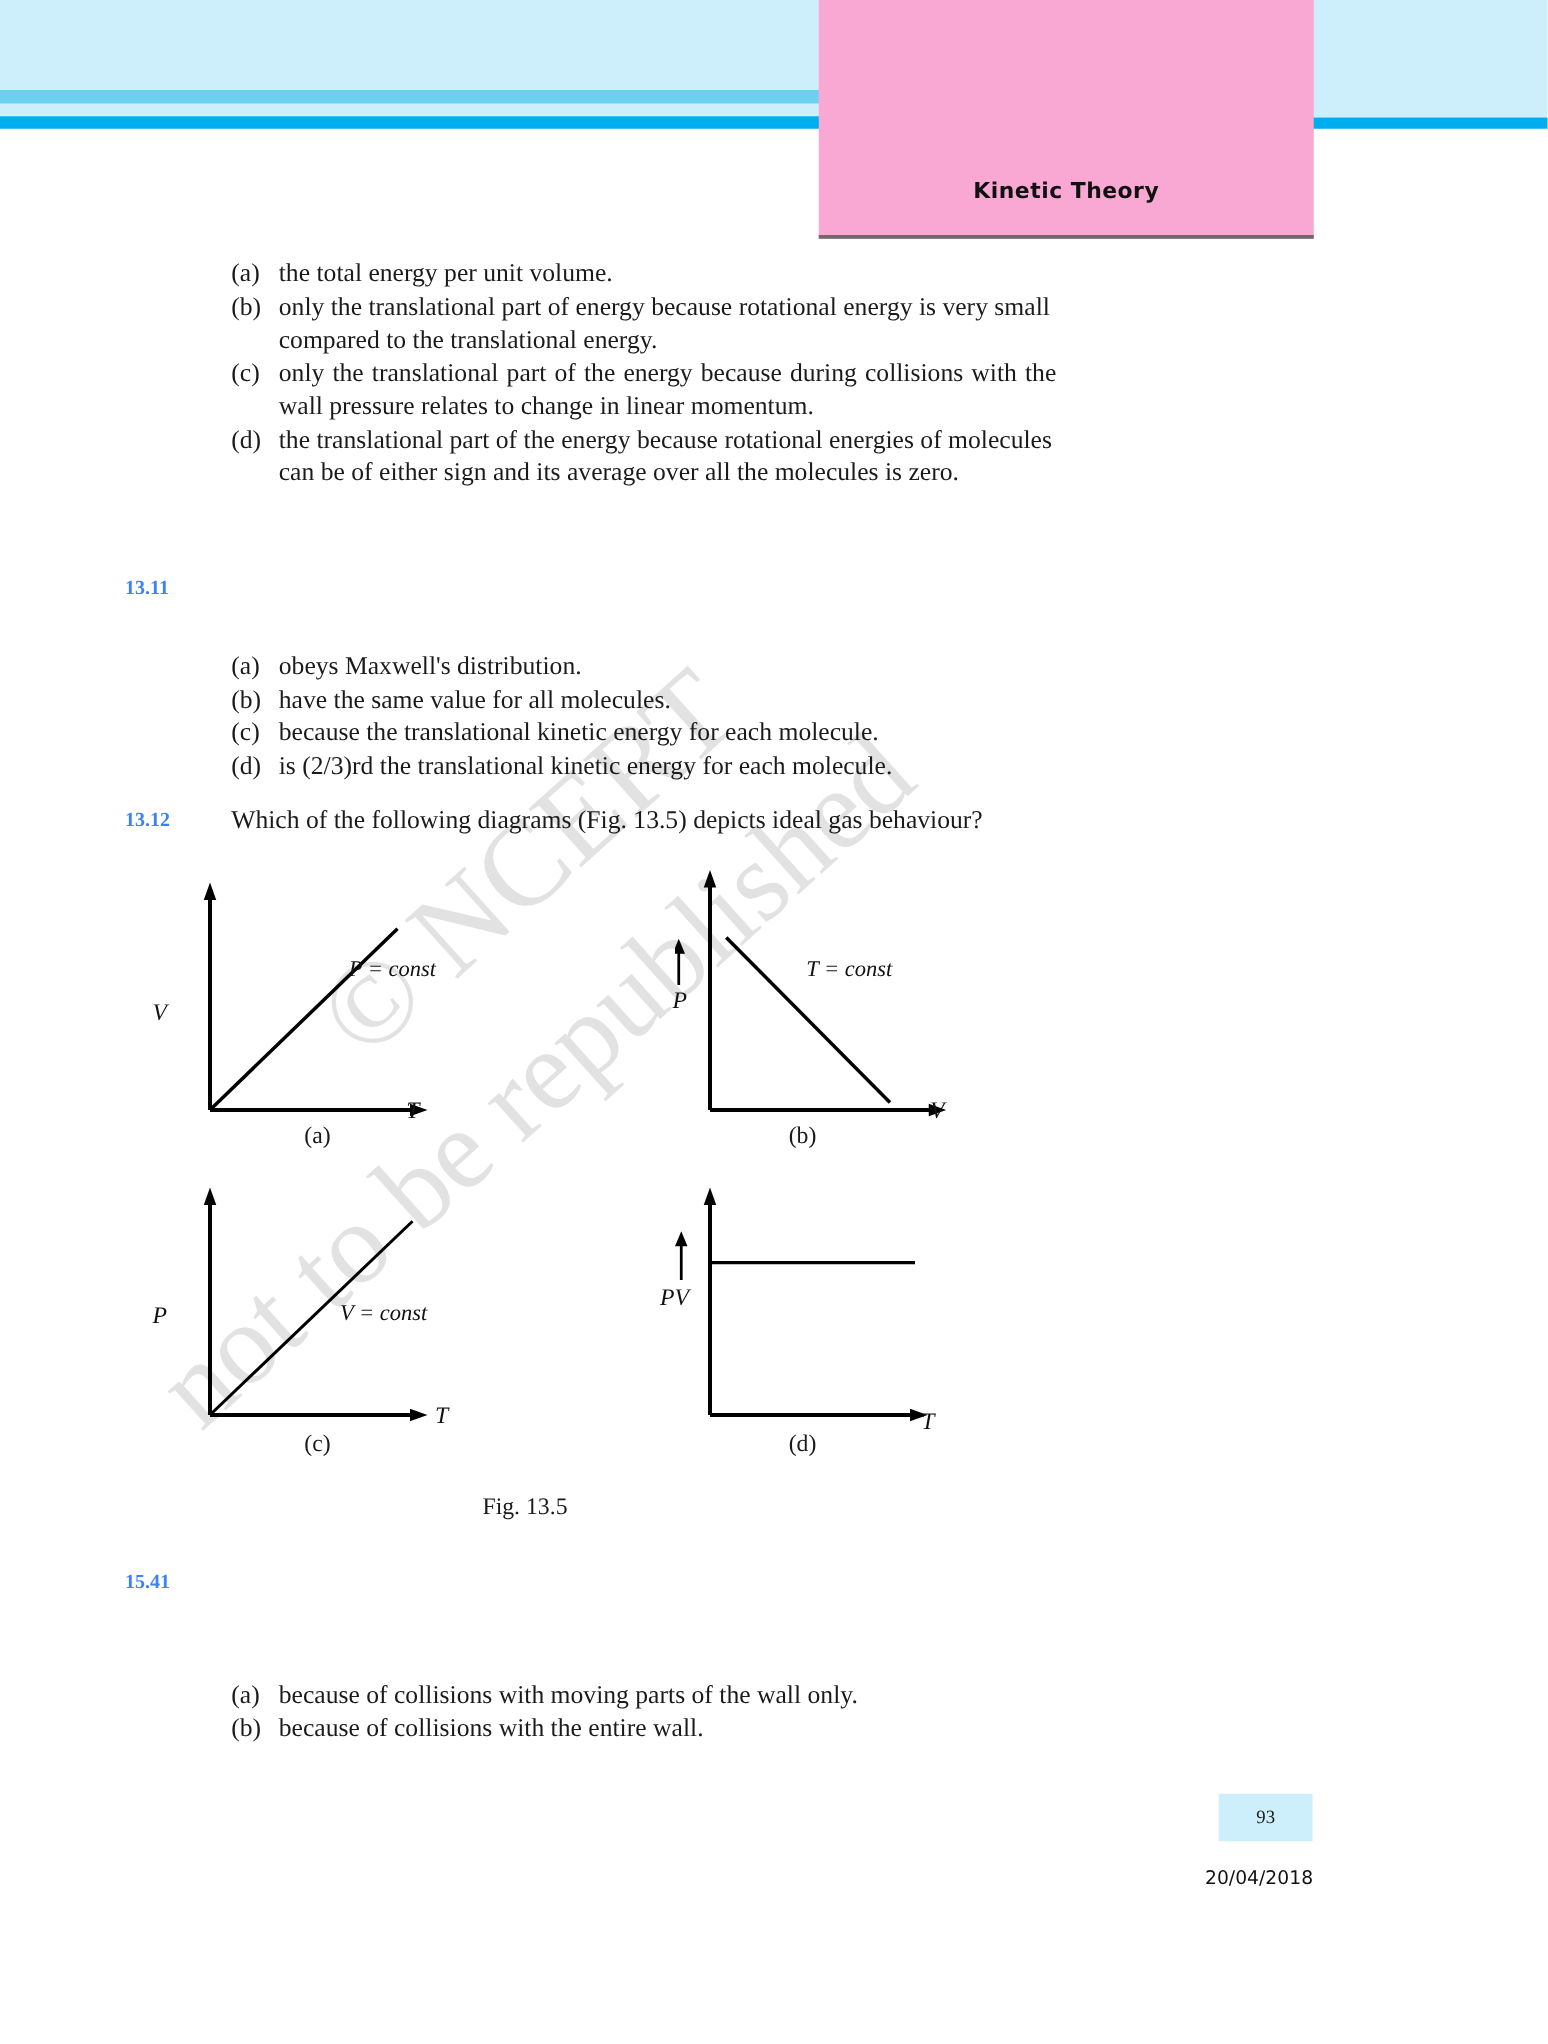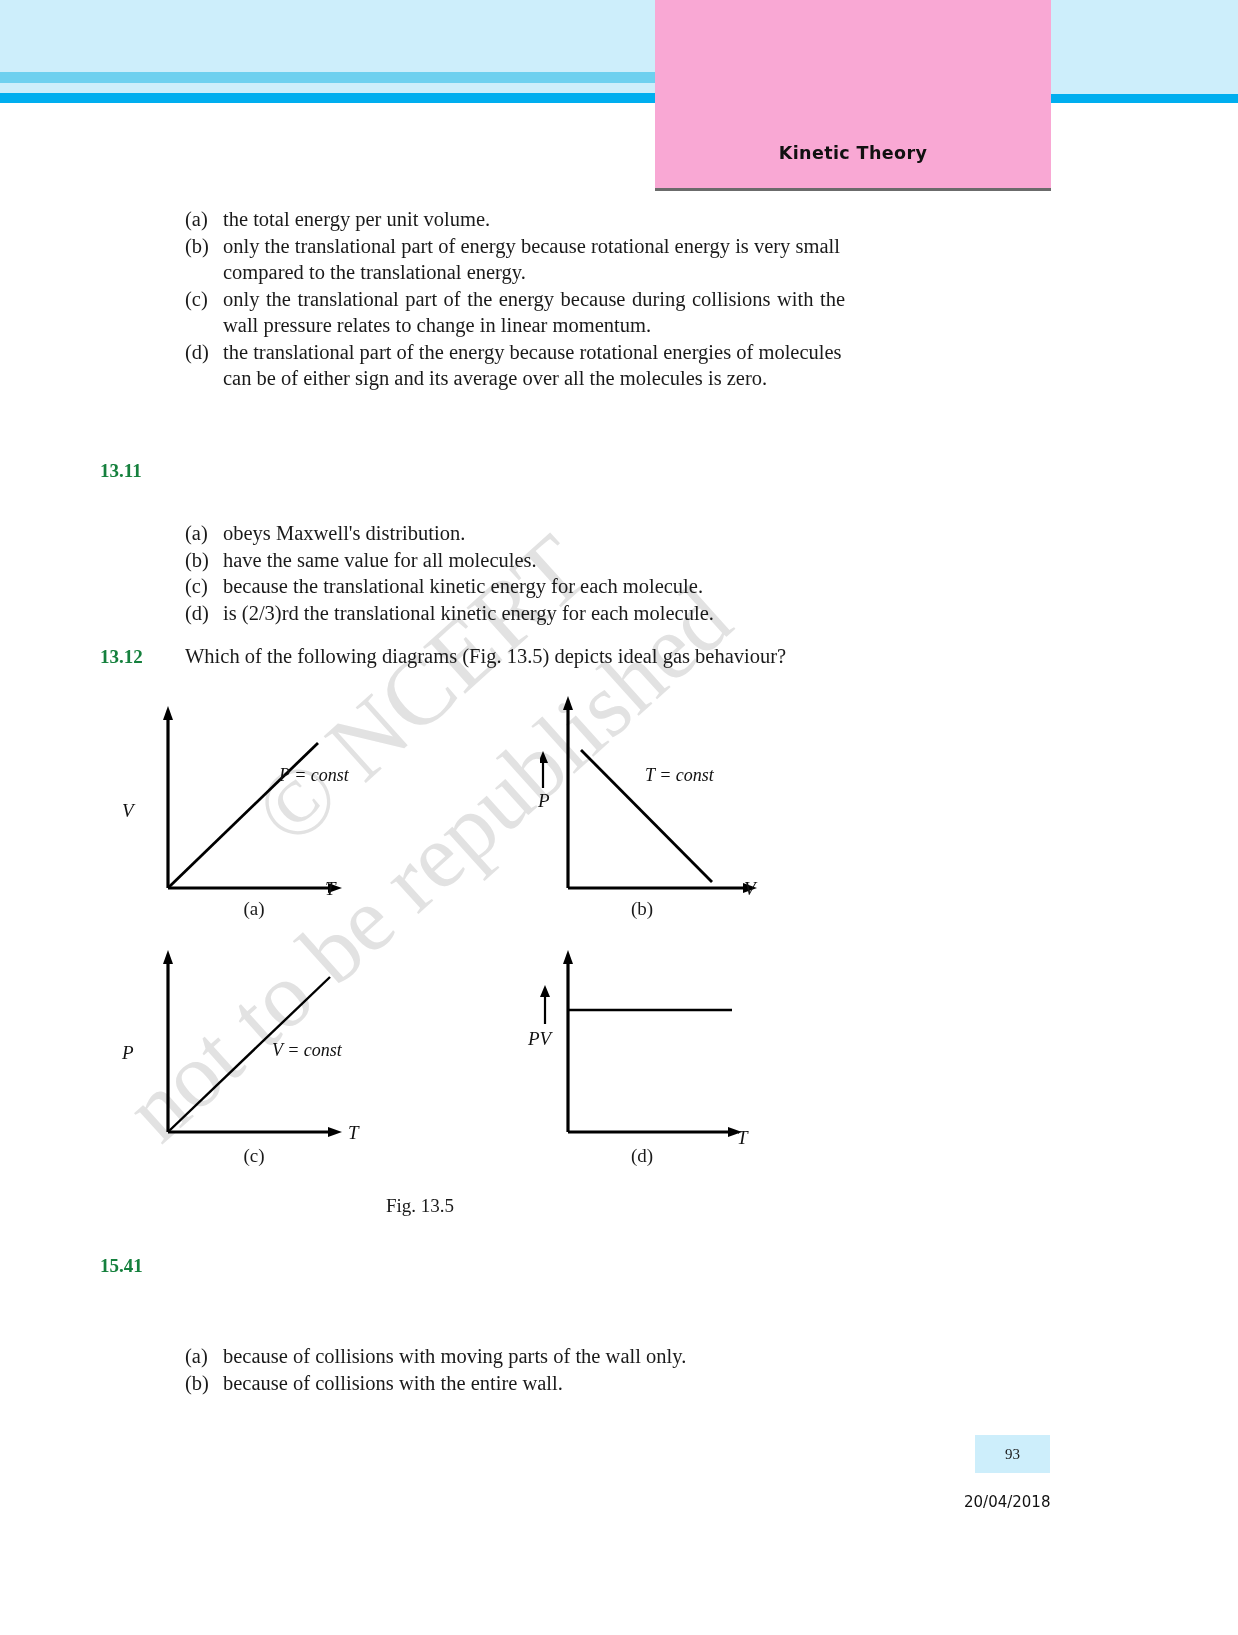--- a/index.html
+++ b/index.html
@@ -153,23 +153,23 @@
     position: absolute;
     left: 100px;
     width: 745px;
     display: flex;
     align-items: flex-start;
   }
   .q-num {
     width: 85px;
     flex: 0 0 85px;
     font-weight: bold;
-    font-size: 19px;
+    font-size: 16px;
     line-height: 27px;
-    color: #15803d;
+    color: #3b82f6;
   }
   .q-text {
     flex: 1 1 auto;
     font-size: 20.5px;
     line-height: 27px;
     color: #1a1a1a;
     text-align: justify;
     text-align-last: left;
   }
 

